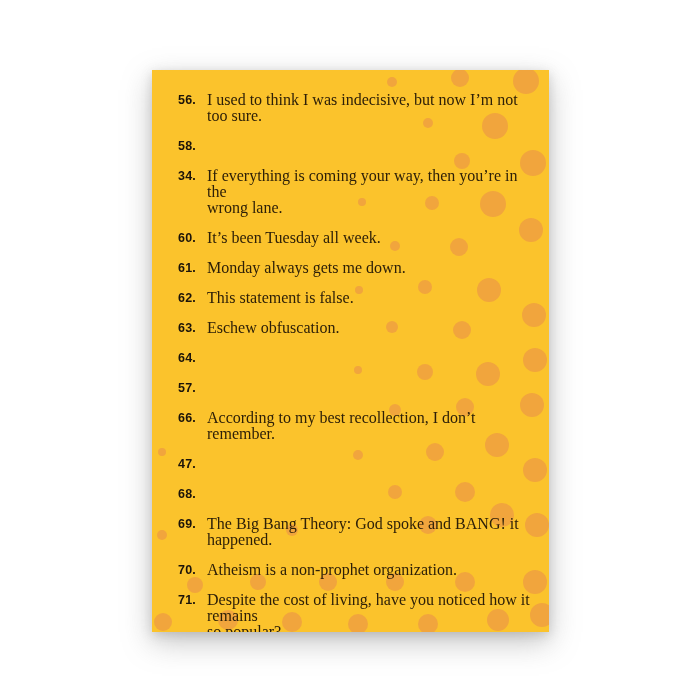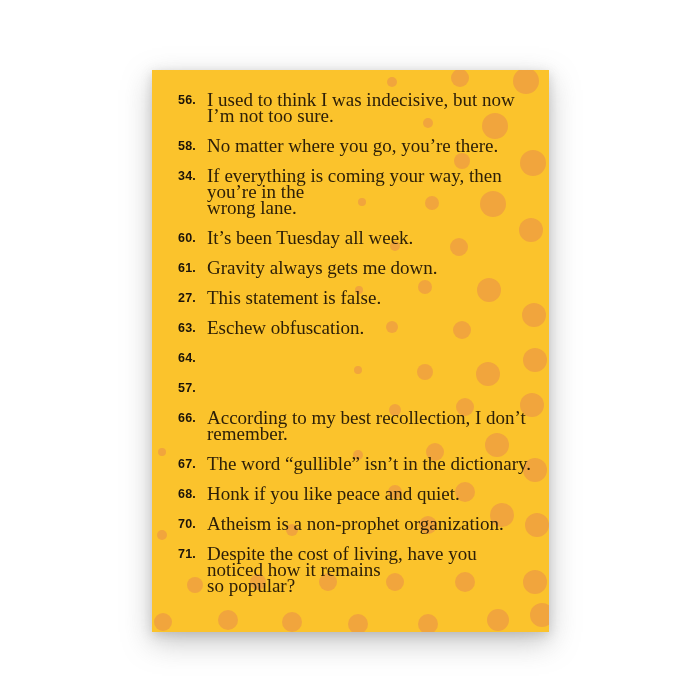--- a/index.html
+++ b/index.html
@@ -59,21 +59,21 @@
     flex: 0 0 29px;
     font-family: "Liberation Sans", sans-serif;
     font-weight: bold;
     font-size: 12.5px;
     line-height: 16px;
     color: var(--number-color, #1C140A);
     letter-spacing: 0.2px;
   }
   .joke-text {
     font-family: "Liberation Serif", serif;
-    font-size: 19px;
+    font-size: 16px;
     line-height: 16px;
     color: var(--text-color, #2E2008);
     white-space: pre-line;
     max-width: 330px;
   }
 </style>
 </head>
 <body style="background: rgb(255, 255, 255);">
 
 <div class="stage">
@@ -137,60 +137,61 @@
         <circle cx="390" cy="545" r="12"></circle>
     </svg>
 
     <ul class="joke-list">
       <li class="joke-item">
           <span class="joke-num">56.</span>
           <span class="joke-text">I used to think I was indecisive, but now I’m not too sure.</span>
         </li>
       <li class="joke-item">
           <span class="joke-num">58.</span>
-          <span class="joke-text">No matter where you go, you’re there.</span>
         </li>
       <li class="joke-item">
           <span class="joke-num">34.</span>
           <span class="joke-text">If everything is coming your way, then you’re in the
 wrong lane.</span>
         </li>
       <li class="joke-item">
           <span class="joke-num">60.</span>
           <span class="joke-text">It’s been Tuesday all week.</span>
         </li>
       <li class="joke-item">
           <span class="joke-num">61.</span>
-          <span class="joke-text">Gravity always gets me down.</span>
-        </li>
-      <li class="joke-item">
-          <span class="joke-num">27.</span>
+          <span class="joke-text">Monday always gets me down.</span>
+        </li>
+      <li class="joke-item">
+          <span class="joke-num">62.</span>
           <span class="joke-text">This statement is false.</span>
         </li>
       <li class="joke-item">
           <span class="joke-num">63.</span>
           <span class="joke-text">Eschew obfuscation.</span>
         </li>
       <li class="joke-item">
           <span class="joke-num">64.</span>
         </li>
       <li class="joke-item">
           <span class="joke-num">57.</span>
         </li>
       <li class="joke-item">
           <span class="joke-num">66.</span>
           <span class="joke-text">According to my best recollection, I don’t remember.</span>
         </li>
       <li class="joke-item">
-          <span class="joke-num">67.</span>
-          <span class="joke-text">The word “gullible” isn’t in the dictionary.</span>
+          <span class="joke-num">47.</span>
         </li>
       <li class="joke-item">
           <span class="joke-num">68.</span>
-          <span class="joke-text">Honk if you like peace and quiet.</span>
+        </li>
+      <li class="joke-item">
+          <span class="joke-num">69.</span>
+          <span class="joke-text">The Big Bang Theory: God spoke and BANG! it happened.</span>
         </li>
       <li class="joke-item">
           <span class="joke-num">70.</span>
           <span class="joke-text">Atheism is a non-prophet organization.</span>
         </li>
       <li class="joke-item">
           <span class="joke-num">71.</span>
           <span class="joke-text">Despite the cost of living, have you noticed how it remains
 so popular?</span>
         </li>

